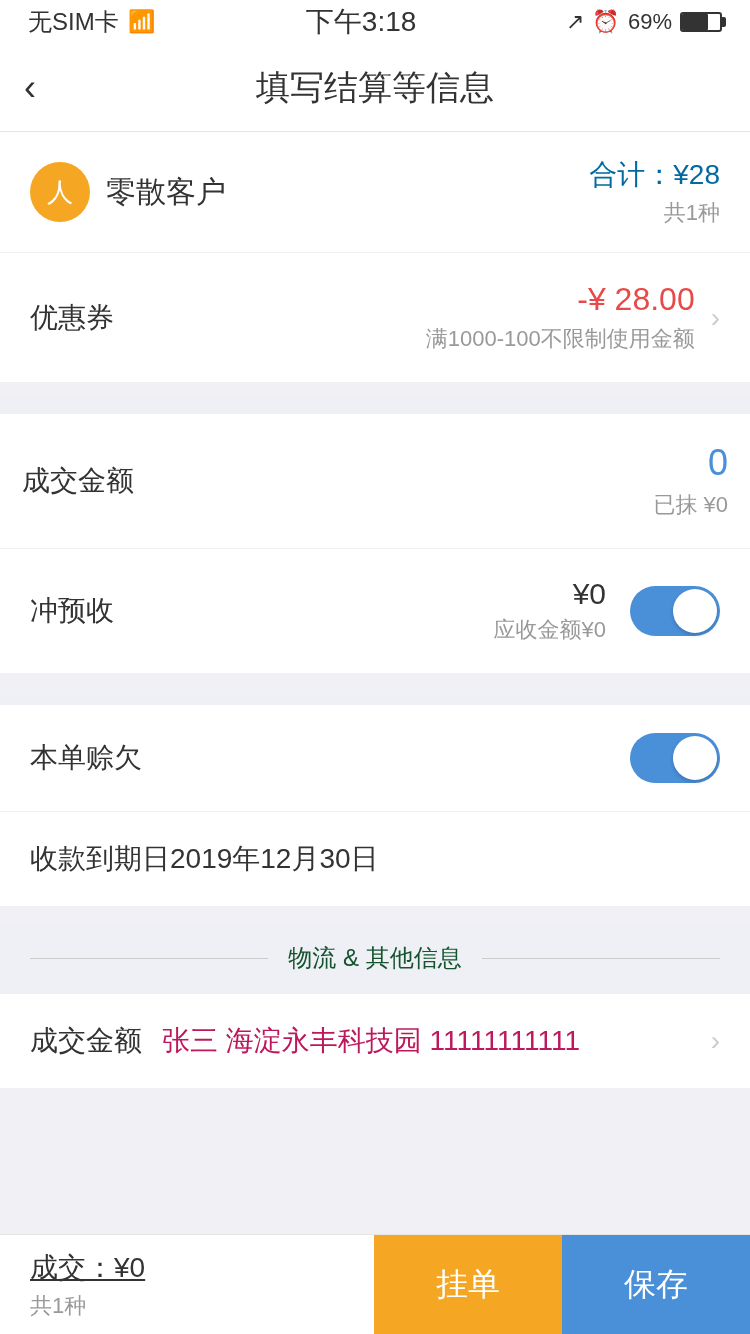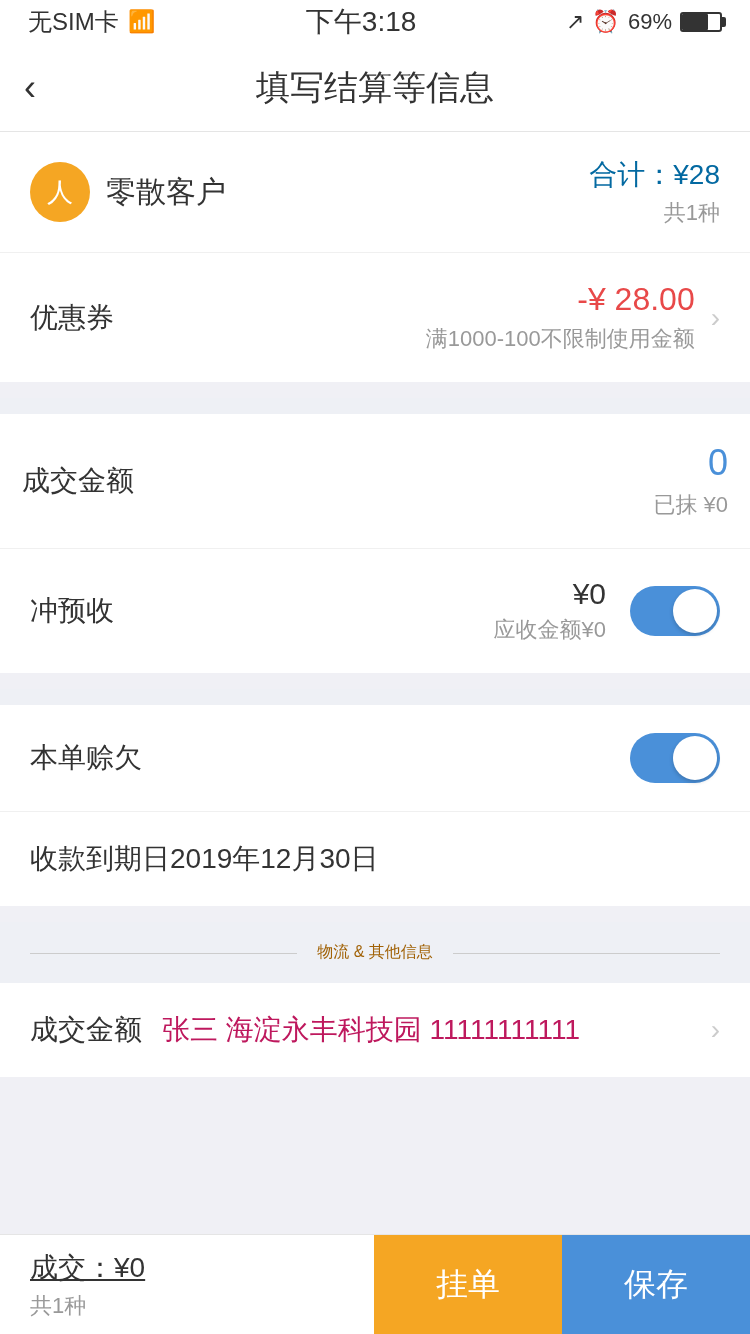--- a/index.html
+++ b/index.html
@@ -180,22 +180,22 @@
     .logistics-line {
       position: absolute;
       left: 30px; right: 30px;
       height: 1px;
       background: #ccc;
       top: 50%;
     }
     .logistics-text {
       background: #eef0f5;
       padding: 0 20px;
-      font-size: 16px;
-      color: #a16207;
+      font-size: 24px;
+      color: #14532d;
       position: relative;
       z-index: 1;
     }
 
     
     .address-row {
       padding: 28px 30px;
       display: flex;
       align-items: center;
       justify-content: space-between;

